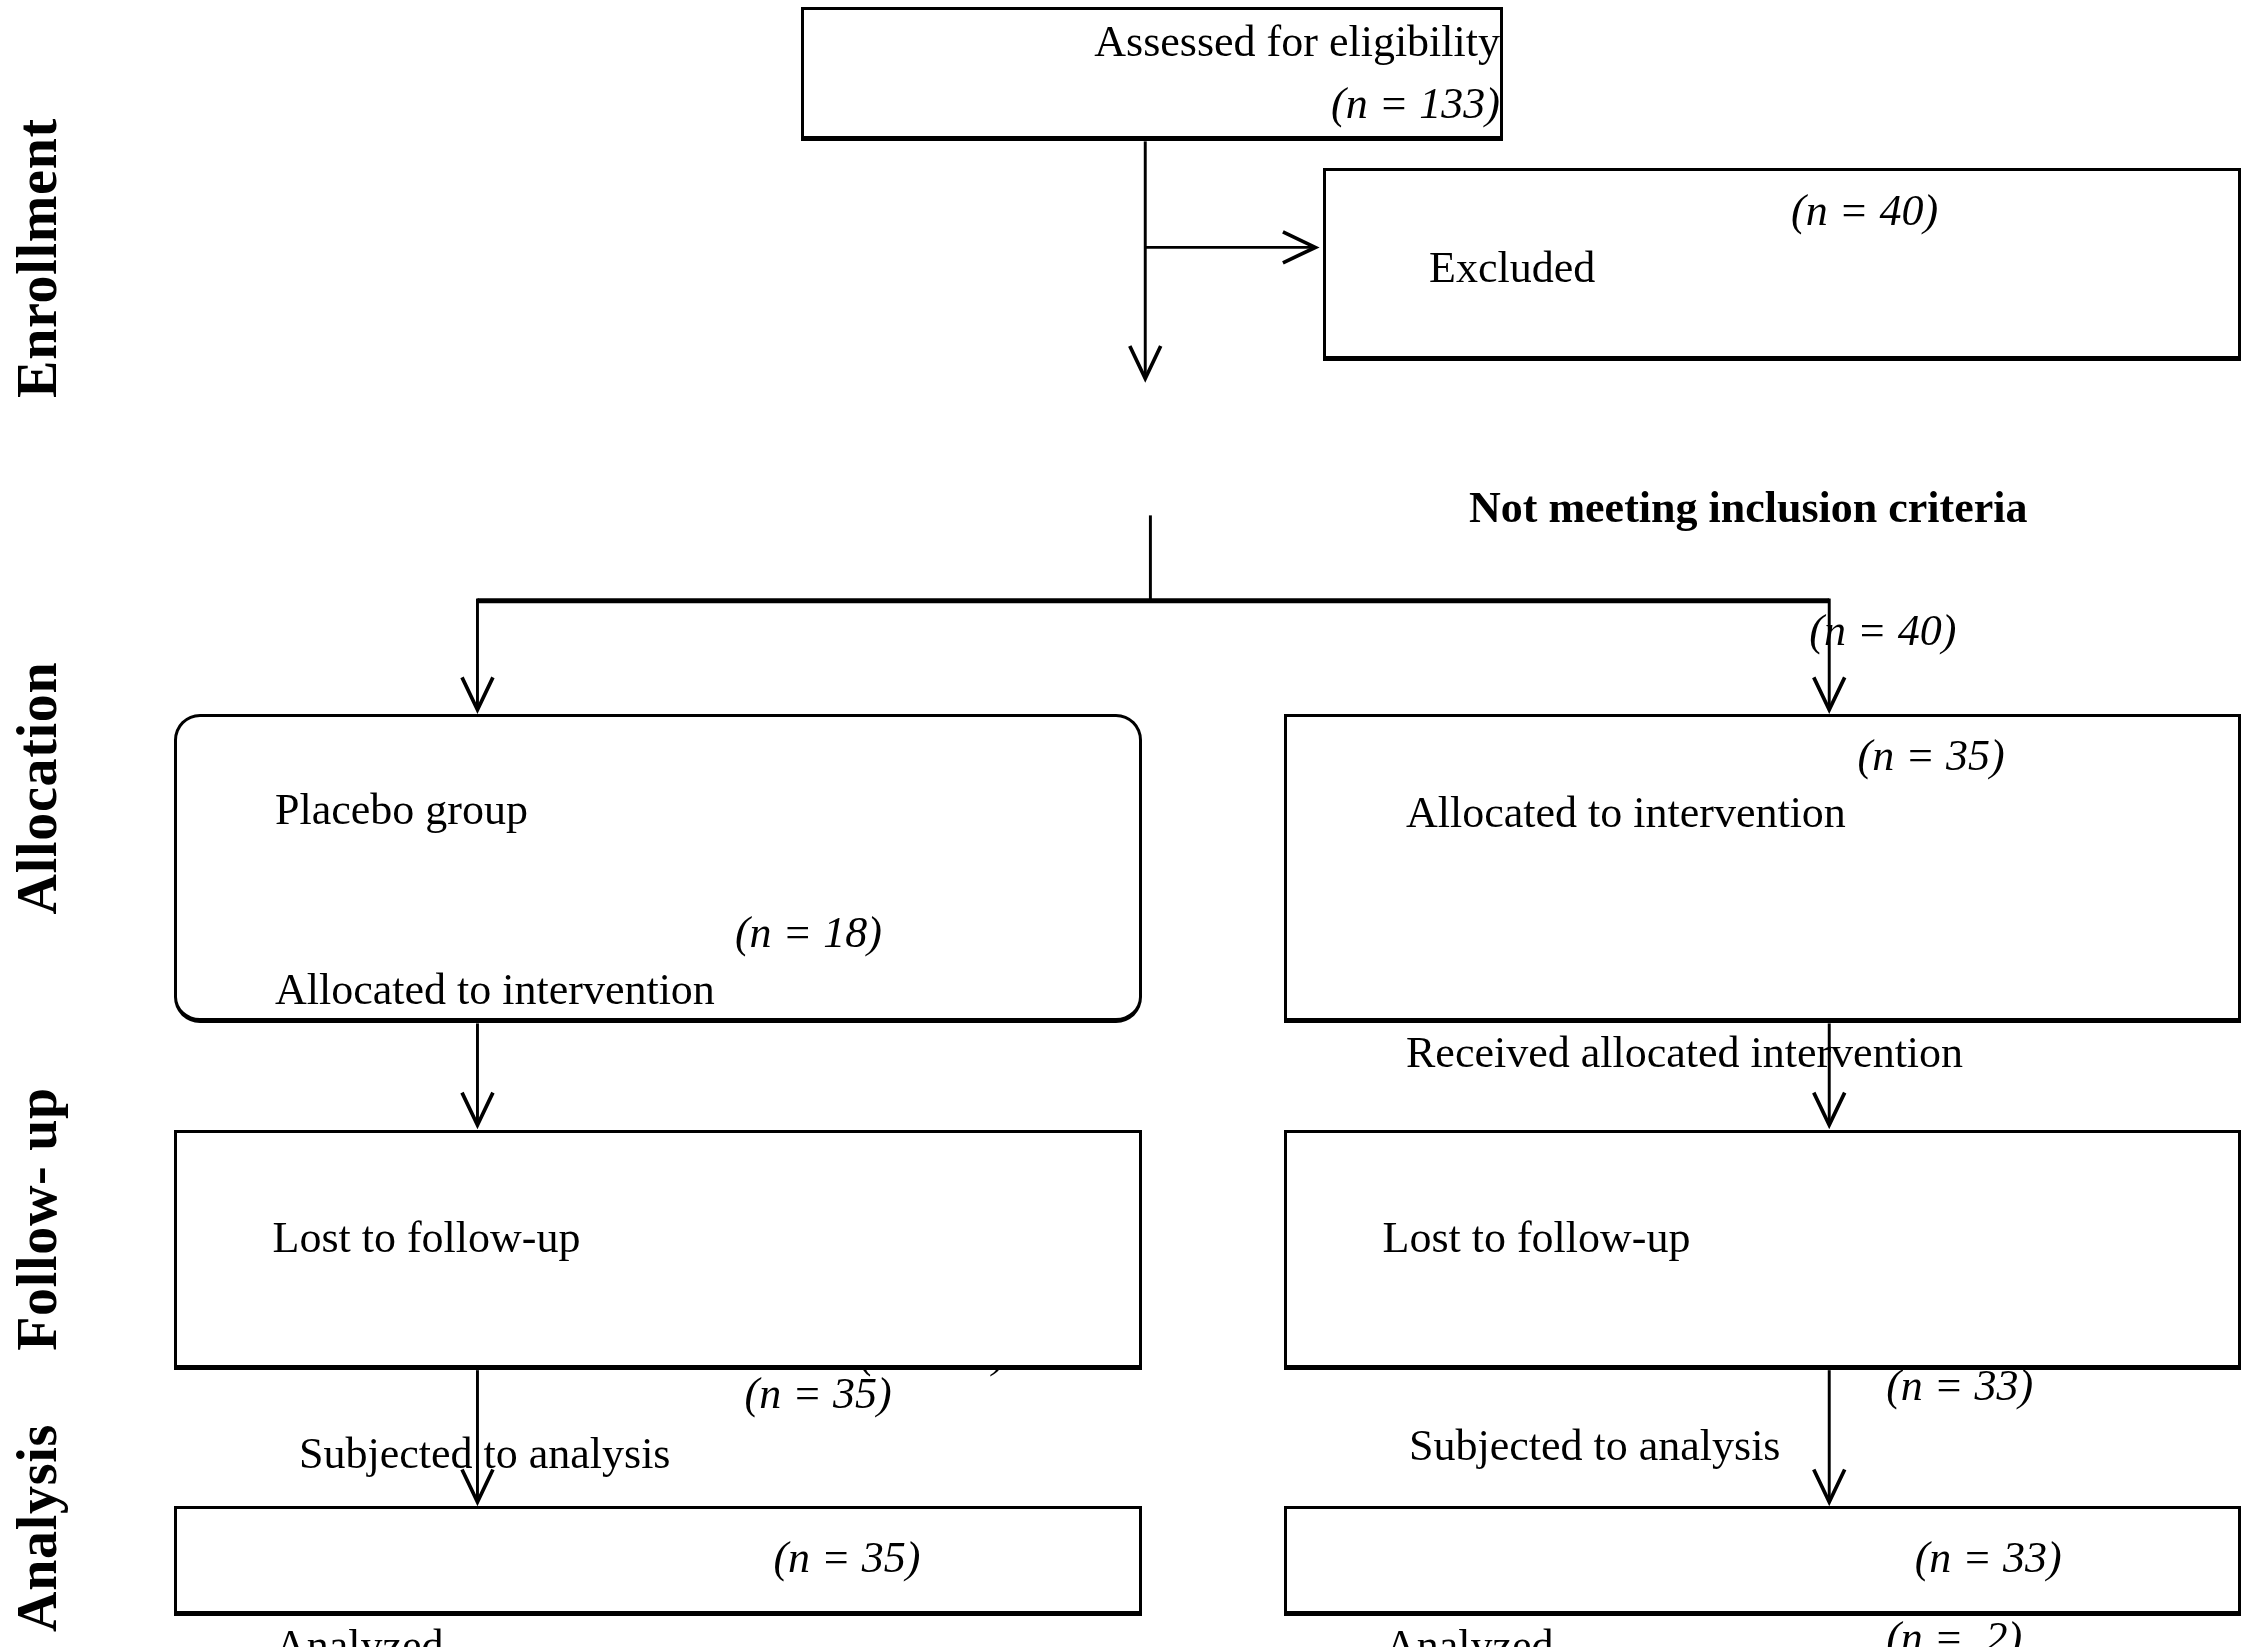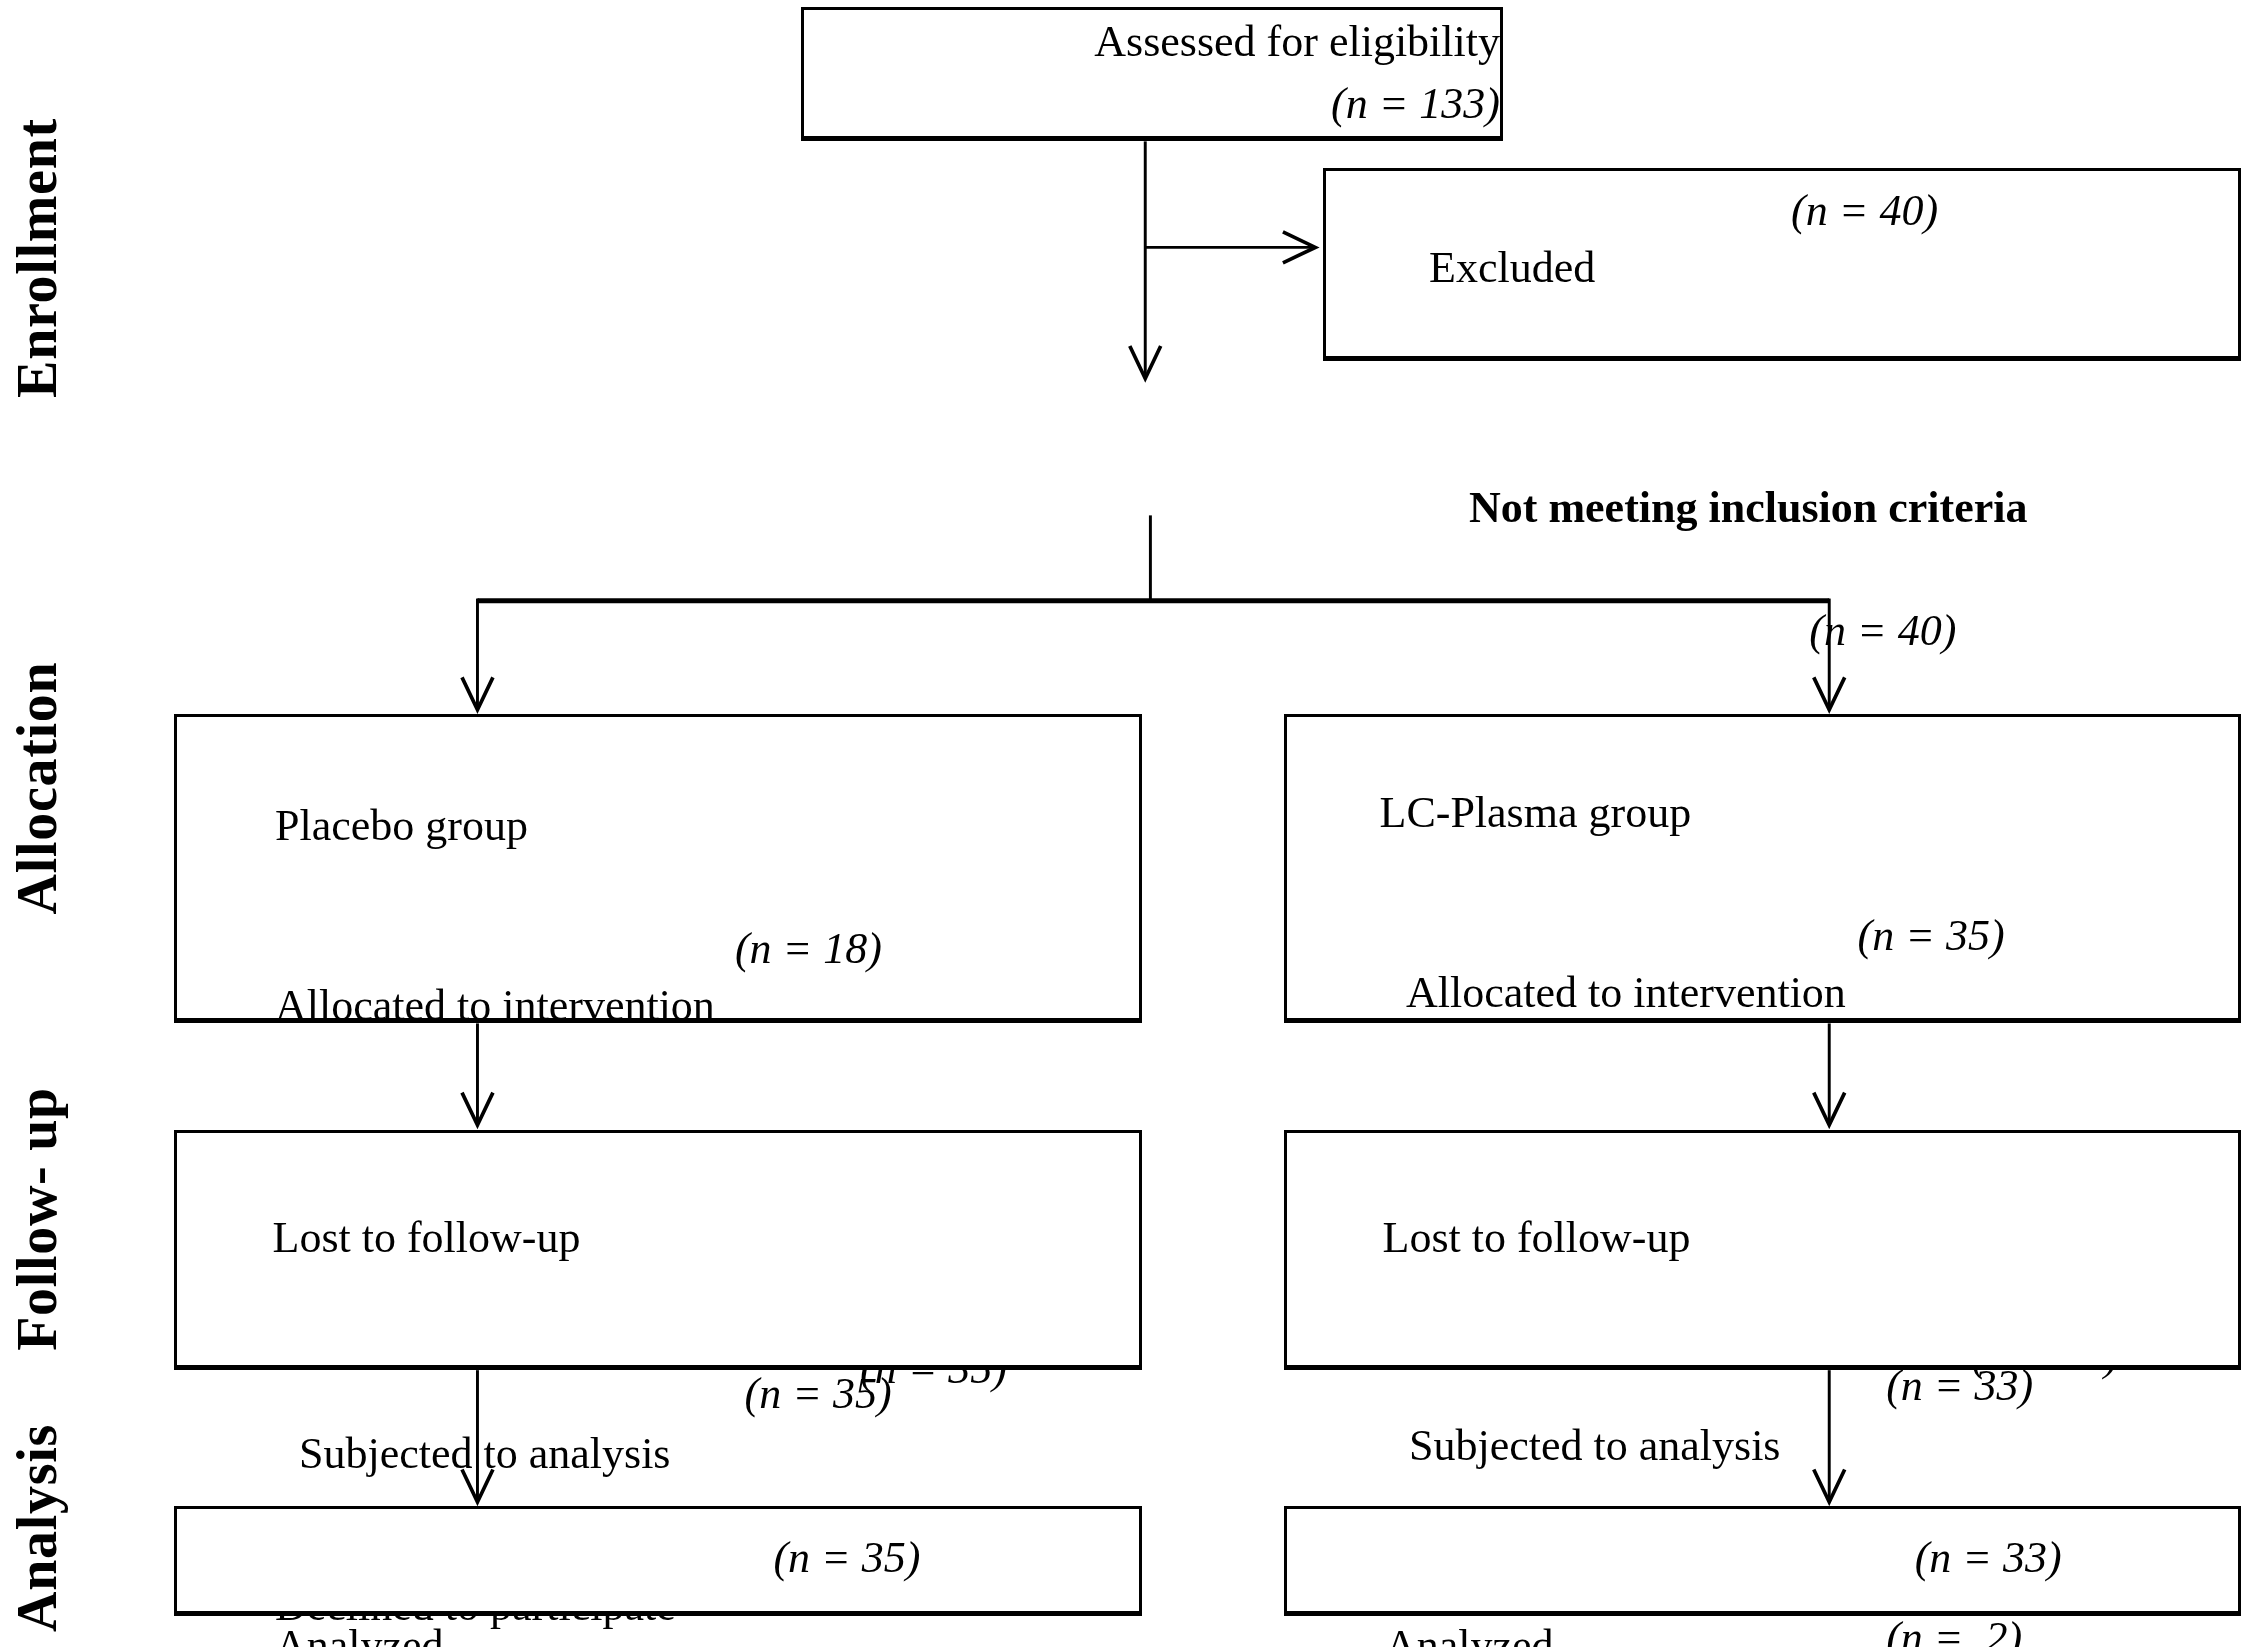--- a/index.html
+++ b/index.html
@@ -119,44 +119,41 @@
     </div>
     <div class="row">
       <span class="lbl" style="padding-left:77px;font-weight:bold;">Not meeting inclusion criteria</span>
     </div>
     <div class="row">
       <span class="nval abs" style="left:53%;">(n = 40)</span>
     </div>
   </div>
 
 
-  <div class="box" style="left:174px; top:714px; width:968px; height:309px; line-height:60px; padding-top:19px;">
+  <div class="box" style="left:174px; top:714px; width:968px; height:309px; line-height:60px; padding-top:3px;border-radius:26px;">
     <div class="row">
       <span class="lbl" style="padding-left:32px;">Placebo group</span>
     </div>
     <div class="row">
       <span class="lbl" style="padding-left:32px;">Allocated to intervention</span>
       <span class="nval abs" style="left:58%;">(n = 18)</span>
     </div>
     <div class="row">
       <span class="lbl" style="padding-left:32px;">Received allocated intervention</span>
     </div>
     <div class="row">
       <span class="nval abs" style="left:71%;">(n = 35)</span>
     </div>
     <div class="row">
       <span class="lbl" style="padding-left:32px;">Declined to participate</span>
       <span class="nval abs" style="left:61%;">(n = 1)</span>
     </div>
   </div>
 
   <div class="box" style="left:1284px; top:714px; width:957px; height:309px; line-height:60px; padding-top:5.9px;">
-    <div class="row">
-      <span class="lbl" style="padding-left:26.5px;">LC-Plasma group</span>
-    </div>
     <div class="row">
       <span class="lbl" style="padding-left:53px;">Allocated to intervention</span>
       <span class="nval abs" style="left:60%;">(n = 35)</span>
     </div>
     <div class="row">
       <span class="lbl" style="padding-left:53px;">Received allocated intervention</span>
     </div>
     <div class="row">
       <span class="nval abs" style="left:72%;">(n = 35)</span>
     </div>

